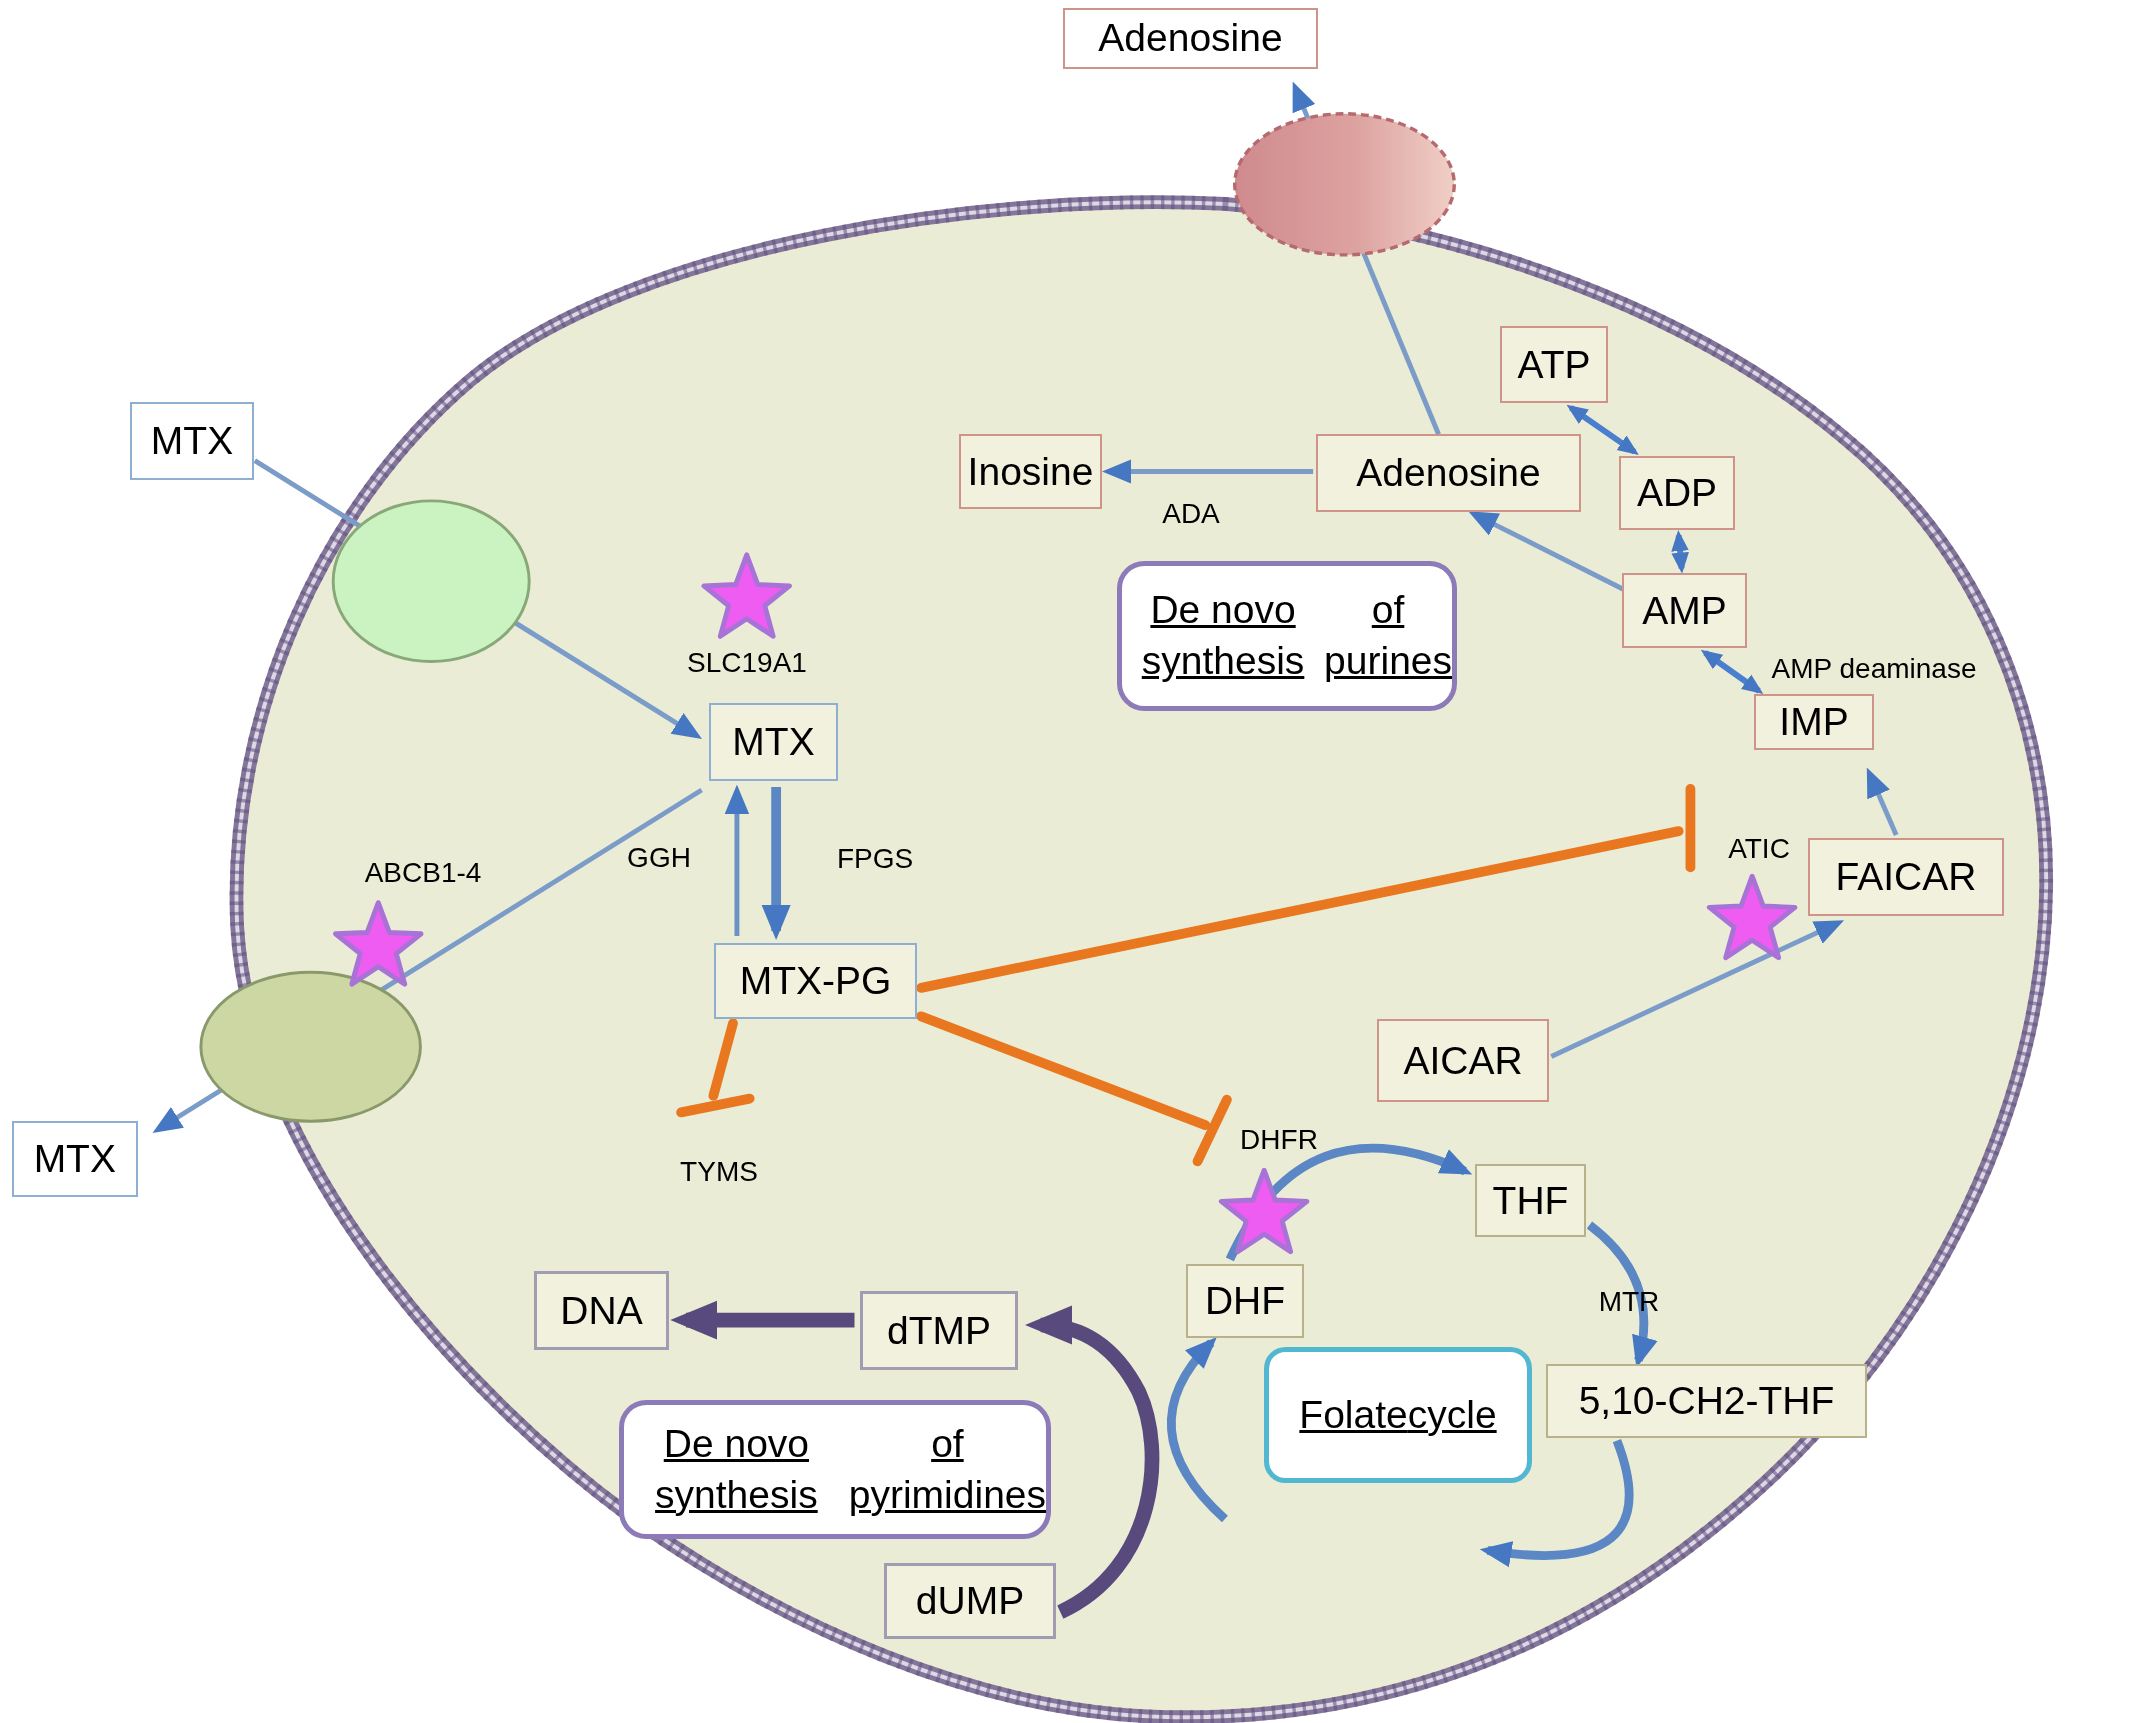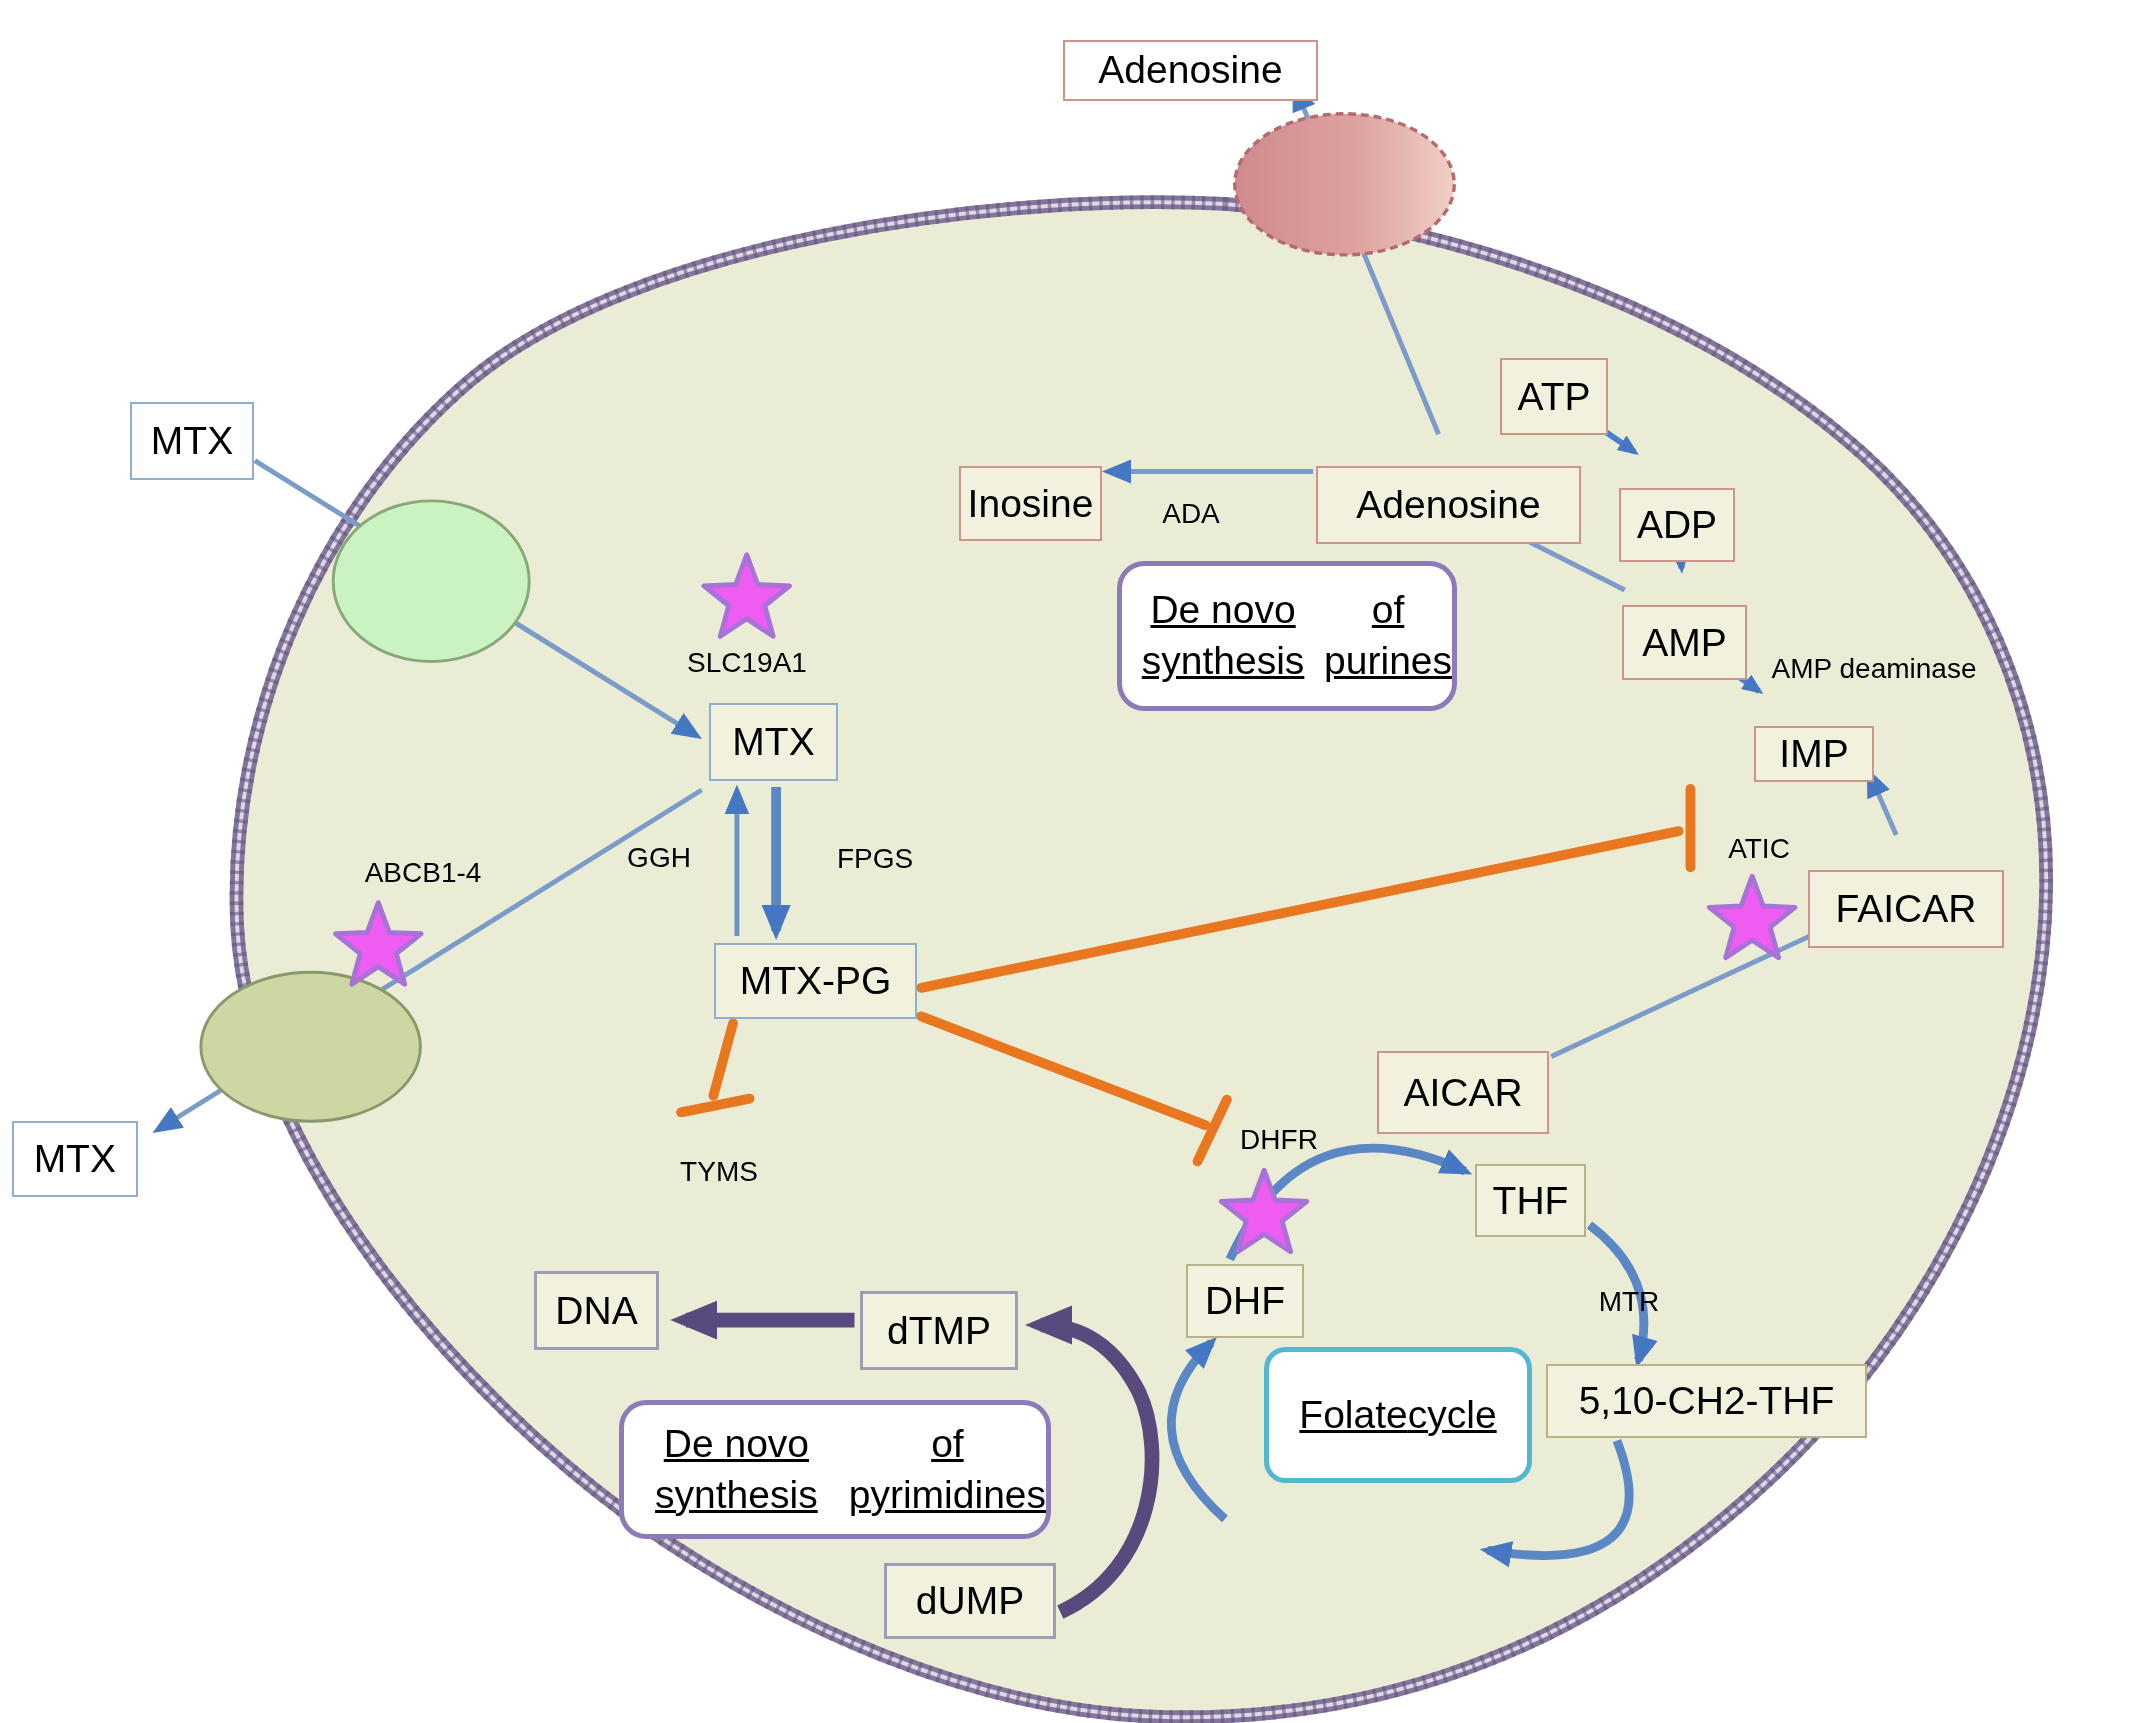--- a/index.html
+++ b/index.html
@@ -2,21 +2,21 @@
 <html><head>
 <meta charset="utf-8">
 <style>
   html,body{margin:0;padding:0;background:#ffffff;}
   .stage{position:relative;width:2151px;height:1723px;background:#ffffff;overflow:hidden;
          font-family:"Liberation Sans", sans-serif;color:#000;}
   .layer{position:absolute;left:0;top:0;}
   .bx{position:absolute;display:flex;align-items:center;justify-content:center;
       box-sizing:border-box;border:2.9px solid #cf9489;background:#f2f1de;
       font-size:39px;white-space:nowrap;}
-  .b-sal{border-color:#cf9489;margin-top:32px;}
+  .b-sal{border-color:#cf9489;}
   .b-blue{border-color:#8fafd2;}
   .b-tan{border-color:#b9b18a;}
   .b-gray{border-color:#a29cb2;border-width:3.9px;}
   .b-white{background:#ffffff;}
   .lb{position:absolute;transform:translate(-50%,-50%);font-size:28px;white-space:nowrap;}
   .callout{position:absolute;display:flex;flex-direction:row;align-items:center;justify-content:center;
            box-sizing:border-box;background:#ffffff;border:5.9px solid #8d7ab8;border-radius:27.4px;
            font-size:39px;line-height:1.3;text-align:center;text-decoration:underline;}
   .callout.folate{border-color:#52b7d0;border-radius:21.6px;}
 </style>
@@ -163,21 +163,21 @@
 
   <div class="bx b-tan" style="left:1546px;top:1364px;width:321px;height:74px;">
     <span>5,10-CH2-THF</span>
     </div>
 
 
   <div class="bx b-gray" style="left:860px;top:1291px;width:158px;height:79px;">
     <span>dTMP</span>
     </div>
 
-  <div class="bx b-gray" style="left:534px;top:1271px;width:125px;height:79px;">
+  <div class="bx b-gray" style="left:534px;top:1271px;width:135px;height:79px;">
     <span>DNA</span>
     </div>
 
   <div class="bx b-gray" style="left:884px;top:1563px;width:172px;height:76px;">
     <span>dUMP</span>
     </div>
 
   <div class="callout" style="left:1117px;top:561px;width:340px;height:150px;">
     <div>De novo synthesis</div>
     <div>of purines</div>

